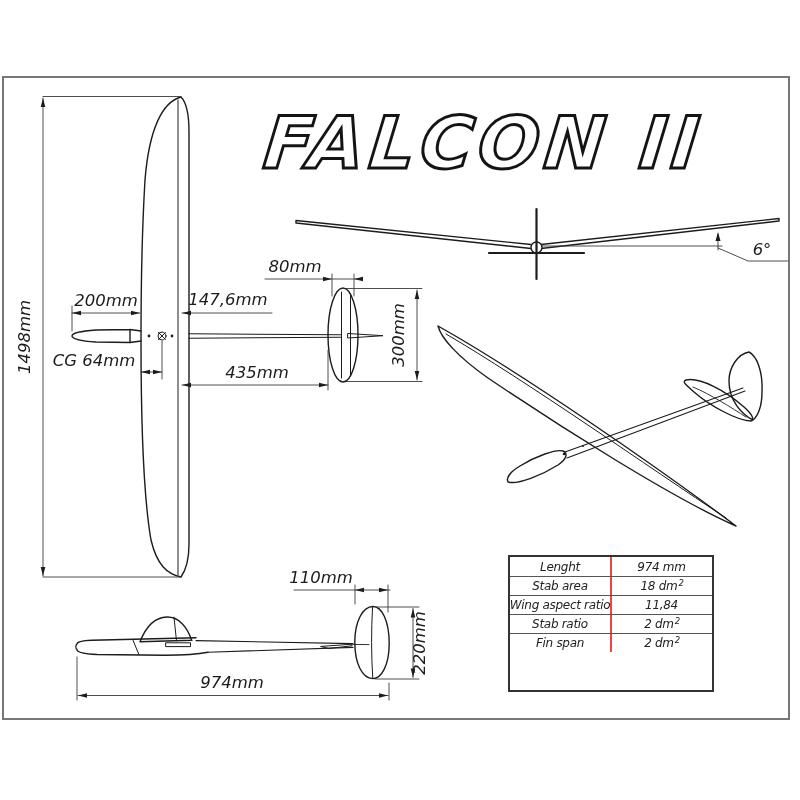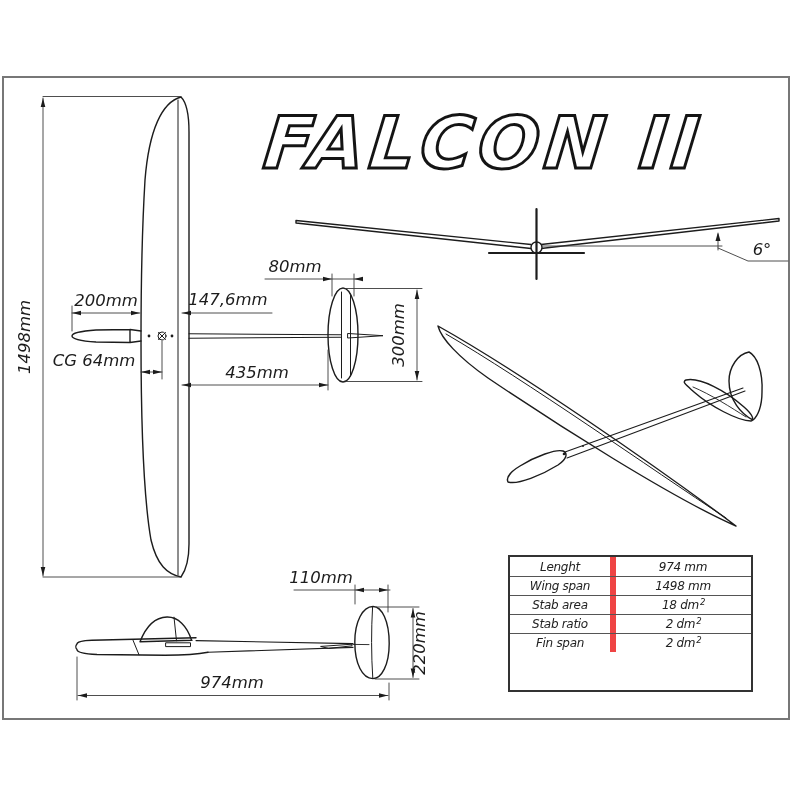--- a/index.html
+++ b/index.html
@@ -9,29 +9,29 @@
          border:2px solid #777;box-sizing:border-box;}
   #plan-svg{position:absolute;left:0;top:0;}
   .title{position:absolute;left:246px;top:90px;width:476px;height:106px;
          display:flex;align-items:center;justify-content:center;
          font-family:"DejaVu Sans",sans-serif;font-weight:bold;font-style:italic;
          font-size:72px;letter-spacing:5px;color:#ffffff;
          -webkit-text-stroke:3px #141414;transform:skewX(-6deg);white-space:nowrap;}
   .dim-label{font-family:"DejaVu Sans",sans-serif;font-style:italic;font-size:16.5px;
              fill:#1c1c1c;}
   
-  .spec-table{position:absolute;left:508px;top:555px;width:245px;height:137px;
+  .spec-table{position:absolute;left:508px;top:555px;width:206px;height:137px;
               border:2px solid #333;box-sizing:border-box;display:grid;
               grid-template-rows:repeat(7,1fr);background:#fff;}
   .spec-row{display:grid;grid-template-columns:100px 1fr;border-top:1px solid #555;}
   .spec-row:first-child{border-top:none;}
   .spec-cell{display:flex;align-items:center;justify-content:center;
              font-style:italic;font-size:12px;color:#222;letter-spacing:-0.3px;
              white-space:nowrap;overflow:hidden;}
-  .spec-cell.value{border-left:6px solid #ef4444;}
+  .spec-cell.value{border-left:2px solid #ef4444;}
   .spec-cell sup{font-size:8.5px;margin-left:1px;transform:translateY(-3px);}
 </style>
 </head>
 <body>
 
 <div id="sheet">
 
   <div id="frame"></div>
 
   <svg id="plan-svg" width="800" height="800" viewBox="0 0 800 800" fill="none" stroke="#1c1c1c" stroke-width="1.4" stroke-linecap="round" stroke-linejoin="round">
@@ -147,31 +147,31 @@
 
   <div class="spec-table">
     <div class="spec-row">
       <div class="spec-cell">Lenght</div>
       <div class="spec-cell value">
           <span>974 mm</span>
           <sup></sup>
         </div>
     </div>
     <div class="spec-row">
-      <div class="spec-cell">Wing span</div>
-      <div class="spec-cell value">
-          <span>1498 mm</span>
-          <sup></sup>
-        </div>
-    </div>
-    <div class="spec-row">
       <div class="spec-cell">Stab area</div>
       <div class="spec-cell value">
           <span>18 dm</span>
           <sup>2</sup>
+        </div>
+    </div>
+    <div class="spec-row">
+      <div class="spec-cell">Wing aspect ratio</div>
+      <div class="spec-cell value">
+          <span>11,84</span>
+          <sup></sup>
         </div>
     </div>
     <div class="spec-row">
       <div class="spec-cell">Stab ratio</div>
       <div class="spec-cell value">
           <span>2 dm</span>
           <sup>2</sup>
         </div>
     </div>
     <div class="spec-row">

